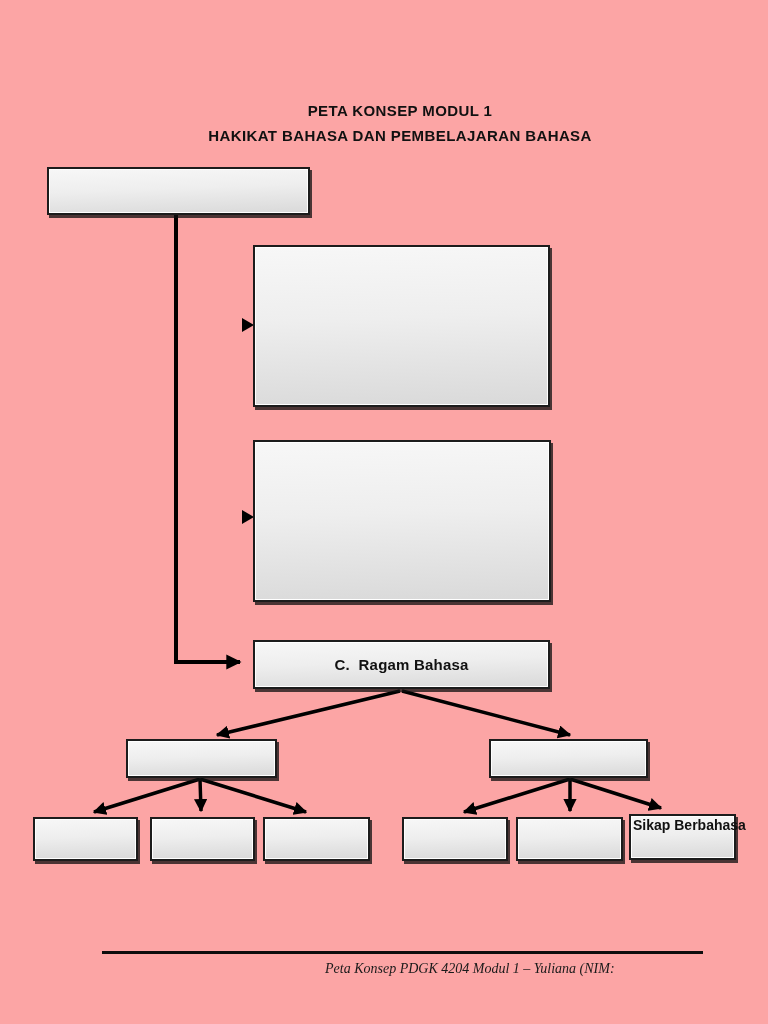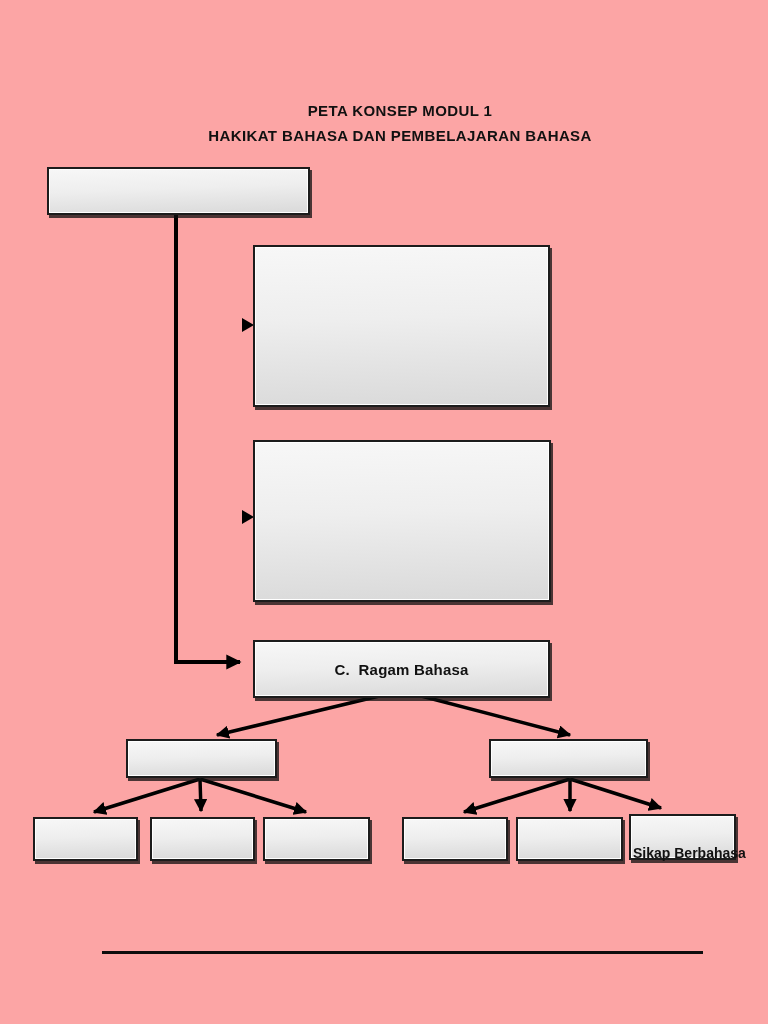--- a/index.html
+++ b/index.html
@@ -40,21 +40,21 @@
   .box {
     position: absolute;
     box-sizing: border-box;
     border: 2px solid #1c1c1c;
     background: linear-gradient(178deg, #f7f7f7 0%, #eeeeee 45%, #d9d9d9 100%);
     box-shadow: inset 0 0 0 1px #ffffff, 2px 3px 0 rgba(15,15,15,0.75);
   }
   .box-root   { left: 47px;  top: 167px; width: 263px; height: 48px; }
   .box-branch1{ left: 253px; top: 245px; width: 297px; height: 162px; }
   .box-branch2{ left: 253px; top: 440px; width: 298px; height: 162px; }
-  .box-ragam  { left: 253px; top: 640px; width: 297px; height: 58px;
+  .box-ragam  { left: 253px; top: 640px; width: 297px; height: 49px;
                 display: flex; align-items: center; justify-content: center; }
   .box-mid1   { left: 126px; top: 739px; width: 151px; height: 39px; }
   .box-mid2   { left: 489px; top: 739px; width: 159px; height: 39px; }
   .box-leaf1  { left: 33px;  top: 817px; width: 105px; height: 44px; }
   .box-leaf2  { left: 150px; top: 817px; width: 105px; height: 44px; }
   .box-leaf3  { left: 263px; top: 817px; width: 107px; height: 44px; }
   .box-leaf4  { left: 402px; top: 817px; width: 106px; height: 44px; }
   .box-leaf5  { left: 516px; top: 817px; width: 107px; height: 44px; }
   .box-leaf6  { left: 629px; top: 814px; width: 107px; height: 46px; }
   .ragam-label {
@@ -64,21 +64,20 @@
     white-space: pre;
     letter-spacing: 0.2px;
   }
   .leaf-label {
     font-size: 14px;
     font-weight: 600;
     color: #111111;
     padding: 1px 17px 0 2px;
     line-height: 16px;
     white-space: nowrap;
-    margin-top: 28px;
   }
   .footer-rule {
     position: absolute;
     left: 102px;
     top: 951px;
     width: 601px;
     height: 3px;
     background: #0d0d0d;
   }
   .footer-text {
@@ -144,14 +143,15 @@
   <div class="box box-leaf2"></div>
   <div class="box box-leaf3"></div>
   <div class="box box-leaf4"></div>
   <div class="box box-leaf5"></div>
 
   <div class="box box-leaf6">
     <div class="leaf-label">Sikap Berbahasa</div>
   </div>
 
   <div class="footer-rule"></div>
+  <div class="footer-text">Peta Konsep PDGK 4204 Modul 1 – Yuliana (NIM:</div>
 
 </div>
 
 </body></html>

